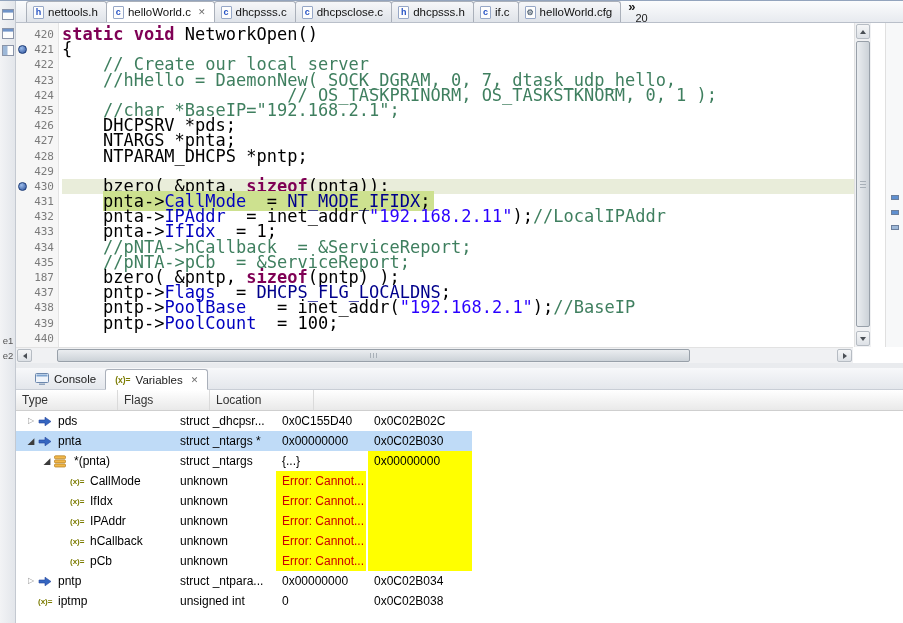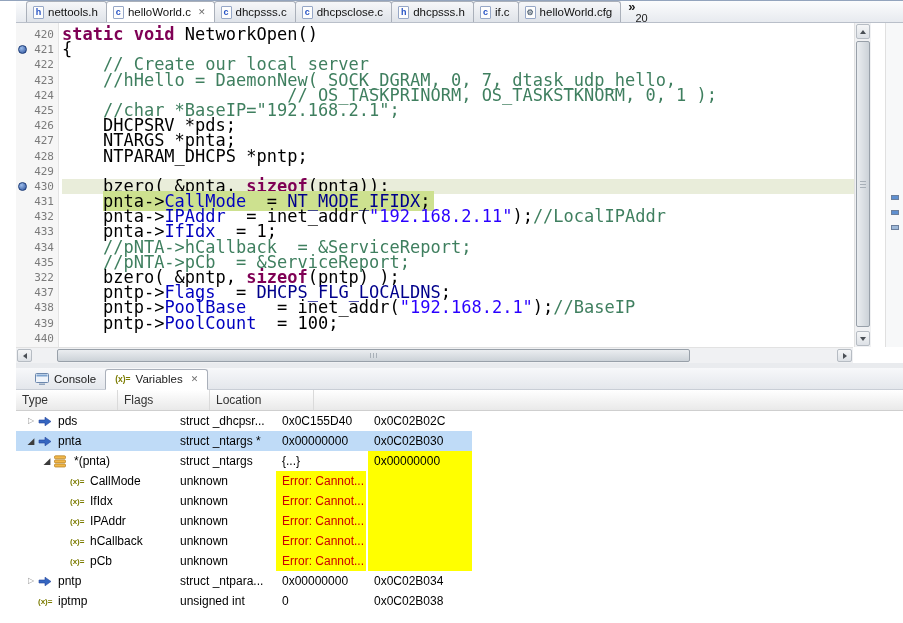--- a/index.html
+++ b/index.html
@@ -60,21 +60,21 @@
   .hbtn{position:absolute;top:1px;bottom:1px;width:15px;background:linear-gradient(#f5f6f7,#dde1e6);border:1px solid #b6bcc3;border-radius:2px;display:flex;align-items:center;justify-content:center;cursor:pointer}
   .hbtn.left{left:1px}.hbtn.right{right:1px}
   .hthumb{position:absolute;left:41px;width:633px;top:1px;bottom:1px;background:linear-gradient(#eaedf0,#ccd2d8);border:1px solid #98a0a9;border-radius:2px;cursor:pointer}
   .hthumb::before{content:"";position:absolute;top:3px;bottom:3px;left:50%;margin-left:-4px;width:8px;background:repeating-linear-gradient(90deg,#a8b0b8 0 1px,transparent 1px 3px)}
 
   
   .splitter{position:absolute;left:16px;top:362px;width:887px;height:5px;background:#e9ebee;cursor:row-resize}
 
   
   .bottom{position:absolute;left:16px;top:367px;width:887px;height:256px;background:#fff}
-  .ptabs{height:22px;background:linear-gradient(#f7f8fa,#e4e7ec);border-bottom:1px solid #c9ced6;display:flex;align-items:center;padding-left:10px}
+  .ptabs{height:22px;background:linear-gradient(#f7f8fa,#e4e7ec);border-bottom:1px solid #c9ced6;display:flex;align-items:flex-end;padding-left:10px}
   .ptab{display:inline-flex;align-items:center;gap:5px;height:21px;padding:0 9px;font-size:11.5px;color:#1a1a1a;white-space:nowrap;cursor:pointer}
   .ptab.active{background:#fff;border:1px solid #aab0ba;border-bottom:1px solid #fff;border-radius:3px 3px 0 0;margin-bottom:-1px;position:relative;z-index:2}
   .vars-glyph{font-size:8.5px;font-weight:bold;color:#7b7b00;letter-spacing:0}
   .pclose{font-size:9px;color:#707070;margin-left:3px}
 
   .vtable{position:absolute;left:0;top:22px;right:0;bottom:0;font-size:12px;background:#fff}
   .vhead{display:flex;height:21px;background:linear-gradient(#ffffff,#e9e9e9);border-bottom:1px solid #cfcfcf;color:#333}
   .hcell{display:flex;align-items:center;border-right:1px solid #dadada;overflow:hidden;white-space:nowrap}
   .col-name{width:158px;flex:none}
   .col-type{width:102px;flex:none}
@@ -95,20 +95,44 @@
   .expander.exp{color:#3c3c3c;font-size:9px}
   .vicon{flex:none;width:17px;height:14px;margin-right:3px;display:inline-flex;align-items:center;justify-content:flex-start}
   .vicon.scalar{font-size:8px;font-weight:bold;color:#7b7b00}
   .vname{color:#000}
 </style>
 </head>
 <body>
 
 <div class="app">
 
+  <div class="left-strip">
+    <span class="strip-icon" style="margin-top:5px">
+      <svg width="12" height="11" viewBox="0 0 12 11">
+          <rect x="0.5" y="0.5" width="11" height="10" fill="#fdfdfd" stroke="#8a94a8"></rect>
+          <rect x="1" y="1" width="10" height="2.6" fill="#6f93c8"></rect>
+        </svg>
+    </span>
+    <span class="strip-icon" style="margin-top:8px">
+      <svg width="12" height="11" viewBox="0 0 12 11">
+          <rect x="0.5" y="0.5" width="11" height="10" fill="#fdfdfd" stroke="#8a94a8"></rect>
+          <rect x="1" y="1" width="10" height="2.6" fill="#6f93c8"></rect>
+        </svg>
+    </span>
+    <span class="strip-icon">
+      <svg width="12" height="11" viewBox="0 0 12 11">
+          <rect x="0.5" y="0.5" width="11" height="10" fill="#fdfdfd" stroke="#8a94a8"></rect>
+          <rect x="1" y="1" width="4.5" height="9" fill="#9db8d8"></rect>
+        </svg>
+    </span>
+    <div class="strip-labels">
+      <span class="strip-label">e1</span>
+      <span class="strip-label">e2</span>
+    </div>
+  </div>
 
   <div class="tabbar">
     <div class="tabs" id="tabs">
         <div class="tab">
           <span class="ficon h">h</span>
           <span>nettools.h</span>
         </div>
         <div class="tab active">
           <span class="ficon c">c</span>
           <span>helloWorld.c</span>
@@ -179,21 +203,21 @@
         <div class="lnum">426</div>
         <div class="lnum">427</div>
         <div class="lnum">428</div>
         <div class="lnum">429</div>
         <div class="lnum">430</div>
         <div class="lnum">431</div>
         <div class="lnum">432</div>
         <div class="lnum">433</div>
         <div class="lnum">434</div>
         <div class="lnum">435</div>
-        <div class="lnum">322</div>
+        <div class="lnum">187</div>
         <div class="lnum">437</div>
         <div class="lnum">438</div>
         <div class="lnum">439</div>
         <div class="lnum">440</div>
       </div>
     <div class="code" id="code"><div class="cline"><span><span class="kw">static void</span><span class="pl"> NetworkOpen()</span></span></div><div class="cline"><span><span class="pl">{</span></span></div><div class="cline">    <span><span class="cm">// Create our local server</span></span></div><div class="cline">    <span><span class="cm">//hHello = DaemonNew( SOCK_DGRAM, 0, 7, dtask_udp_hello,</span></span></div><div class="cline">                      <span><span class="cm">// OS_TASKPRINORM, OS_TASKSTKNORM, 0, 1 );</span></span></div><div class="cline">    <span><span class="cm">//char *BaseIP="192.168.2.1";</span></span></div><div class="cline">    <span><span class="pl">DHCPSRV *pds;</span></span></div><div class="cline">    <span><span class="pl">NTARGS *pnta;</span></span></div><div class="cline">    <span><span class="pl">NTPARAM_DHCPS *pntp;</span></span></div><div class="cline"><span></span></div><div class="cline softline">    <span><span class="pl">bzero( &amp;pnta, </span><span class="kw">sizeof</span><span class="pl">(pnta));</span></span></div><div class="cline">    <span class="hl-current"><span class="pl">pnta-&gt;</span><span class="fd">CallMode</span><span class="pl">  = </span><span class="ct">NT_MODE_IFIDX</span><span class="pl">;</span></span></div><div class="cline">    <span><span class="pl">pnta-&gt;</span><span class="fd">IPAddr</span><span class="pl">  = inet_addr(</span><span class="st">"192.168.2.11"</span><span class="pl">);</span><span class="cm">//LocalIPAddr</span></span></div><div class="cline">    <span><span class="pl">pnta-&gt;</span><span class="fd">IfIdx</span><span class="pl">  = 1;</span></span></div><div class="cline">    <span><span class="cm">//pNTA-&gt;hCallback  = &amp;ServiceReport;</span></span></div><div class="cline">    <span><span class="cm">//pNTA-&gt;pCb  = &amp;ServiceReport;</span></span></div><div class="cline">    <span><span class="pl">bzero( &amp;pntp, </span><span class="kw">sizeof</span><span class="pl">(pntp) );</span></span></div><div class="cline">    <span><span class="pl">pntp-&gt;</span><span class="fd">Flags</span><span class="pl">  = </span><span class="ct">DHCPS_FLG_LOCALDNS</span><span class="pl">;</span></span></div><div class="cline">    <span><span class="pl">pntp-&gt;</span><span class="fd">PoolBase</span><span class="pl">   = inet_addr(</span><span class="st">"192.168.2.1"</span><span class="pl">);</span><span class="cm">//BaseIP</span></span></div><div class="cline">    <span><span class="pl">pntp-&gt;</span><span class="fd">PoolCount</span><span class="pl">  = 100;</span></span></div><div class="cline"><span></span></div></div>
     <div class="vscroll">
       <div class="sbtn up">
           <span class="tri-up"></span>
         </div>

